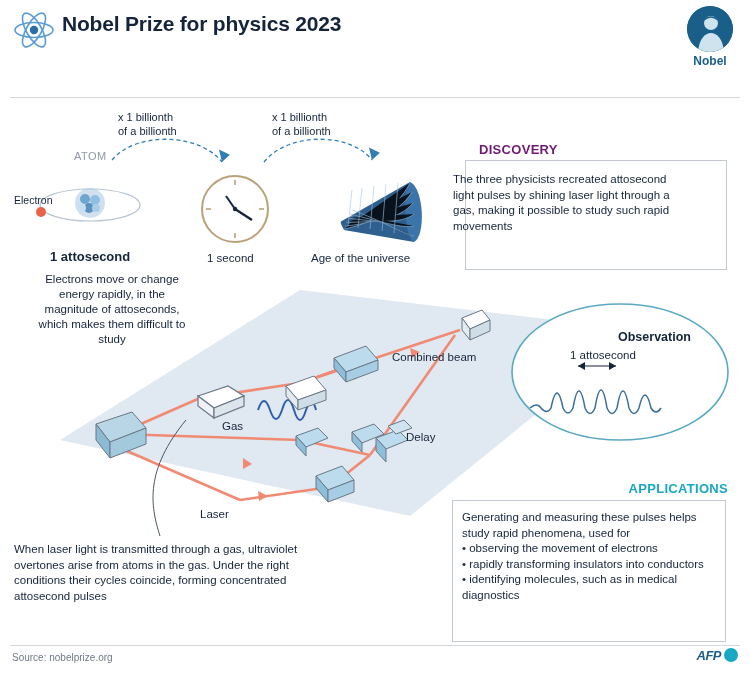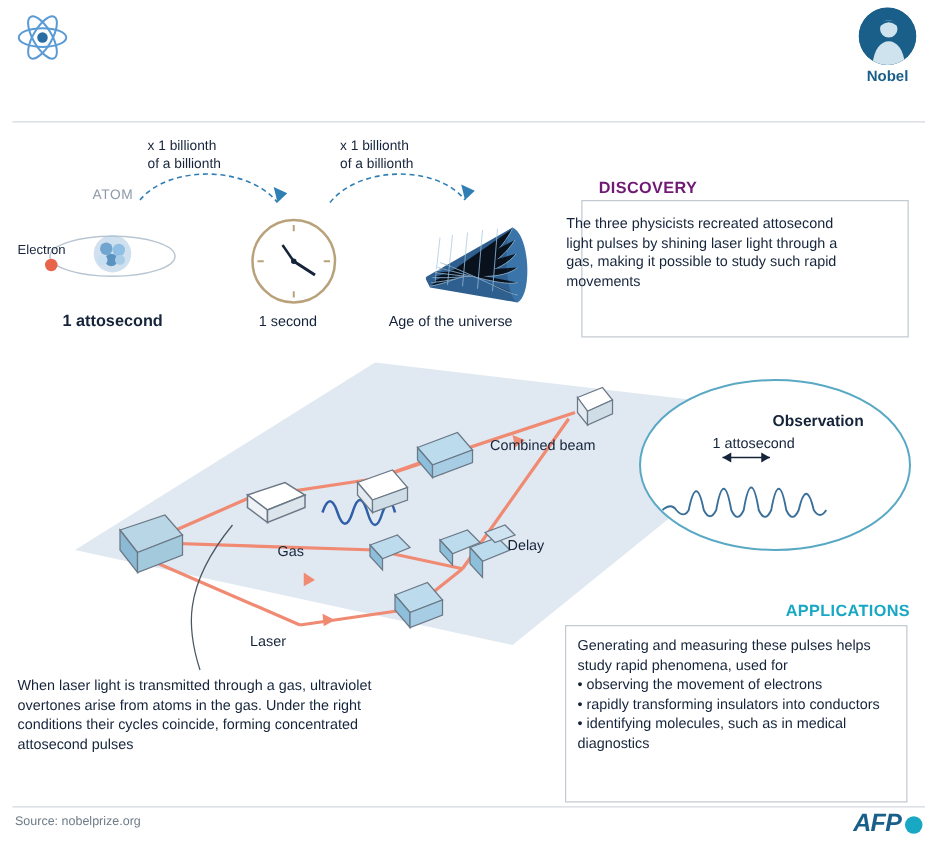--- a/index.html
+++ b/index.html
@@ -57,49 +57,50 @@
     position:absolute;left:452px;top:500px;width:272px;height:140px;
     border:1px solid #c4cad1;background:#fff;
   }
   .apps-text{position:absolute;left:462px;top:510px;width:254px;font-size:11.5px;line-height:15.5px;}
 
   
   .obs-title{position:absolute;left:573px;top:330px;font-size:12.5px;font-weight:bold;margin-left:45px;}
   .obs-sub{position:absolute;left:570px;top:349px;font-size:11.5px;}
 
   
-  .gas-lbl{position:absolute;left:222px;top:420px;font-size:11.5px;margin-top:16px;}
+  .gas-lbl{position:absolute;left:222px;top:420px;font-size:11.5px;}
   .laser-lbl{position:absolute;left:200px;top:508px;font-size:11.5px;}
   .delay-lbl{position:absolute;left:406px;top:431px;font-size:11.5px;}
   .combined-lbl{position:absolute;left:392px;top:350px;width:90px;font-size:11.5px;line-height:15px;}
   .bottom-note{position:absolute;left:14px;top:542px;width:290px;font-size:11.5px;line-height:15.5px;}
 
   
   .footer-rule{position:absolute;left:10px;top:645px;width:730px;height:1px;background:#d3d8de;}
   .source{position:absolute;left:12px;top:652px;font-size:10px;color:#6e7a87;}
-  .afp{position:absolute;right:12px;top:648px;font-size:20px;font-weight:bold;font-style:italic;color:#1a5f8a;letter-spacing:-.5px;}
+  .afp{position:absolute;right:12px;top:648px;font-size:13px;font-weight:bold;font-style:italic;color:#1a5f8a;letter-spacing:-.5px;}
   .afp-dot{display:inline-block;width:14px;height:14px;border-radius:50%;background:#19a8c4;vertical-align:-2px;margin-left:3px;}
 
   svg{display:block;}
   .svg-layer{position:absolute;left:0;top:0;width:750px;height:675px;pointer-events:none;}
 </style>
 </head>
 <body>
 
 <div class="page">
 
   <div class="header">
     <svg class="atom-logo" viewBox="0 0 44 44">
       <g stroke="#5b9bd5" stroke-width="1.6" fill="none">
         <ellipse cx="22" cy="22" rx="19" ry="7.5"></ellipse>
         <ellipse cx="22" cy="22" rx="19" ry="7.5" transform="rotate(60 22 22)"></ellipse>
         <ellipse cx="22" cy="22" rx="19" ry="7.5" transform="rotate(120 22 22)"></ellipse>
       </g>
       <circle cx="22" cy="22" r="4.2" fill="#2b6ca3"></circle>
     </svg>
+    <div class="title">Nobel Prize for physics 2023</div>
 
     <div class="nobel-badge">
       <div class="nobel-circle">
         <svg viewBox="0 0 46 46" width="46" height="46">
           <circle cx="23" cy="23" r="23" fill="#1a5f8a"></circle>
           <circle cx="24" cy="17" r="7" fill="#cfe3ef"></circle>
           <path d="M11 46 C12 33 18 27 24 27 C30 27 36 33 37 46 Z" fill="#cfe3ef"></path>
           <path d="M17 14 q7 -6 14 0" stroke="#1a5f8a" stroke-width="1.4" fill="none"></path>
         </svg>
       </div>
@@ -252,20 +253,21 @@
     <span>of a billionth</span>
   </div>
   <div class="mult2">
     <span>x 1 billionth</span><br>
     <span>of a billionth</span>
   </div>
 
   <div class="atom-word">ATOM</div>
   <div class="electron-word">Electron</div>
   <div class="attosec">1 attosecond</div>
+  <div class="elec-para">Electrons move or change energy rapidly, in the magnitude of attoseconds, which makes them difficult to study</div>
   <div class="one-second">1 second</div>
   <div class="age-univ">Age of the universe</div>
 
   <div class="discovery-h">DISCOVERY</div>
   <div class="discovery-box"></div>
   <div class="discovery-text">The three physicists recreated attosecond light pulses by shining laser light through a gas, making it possible to study such rapid movements</div>
 
   <div class="obs-title">Observation</div>
   <div class="obs-sub">1 attosecond</div>
 

